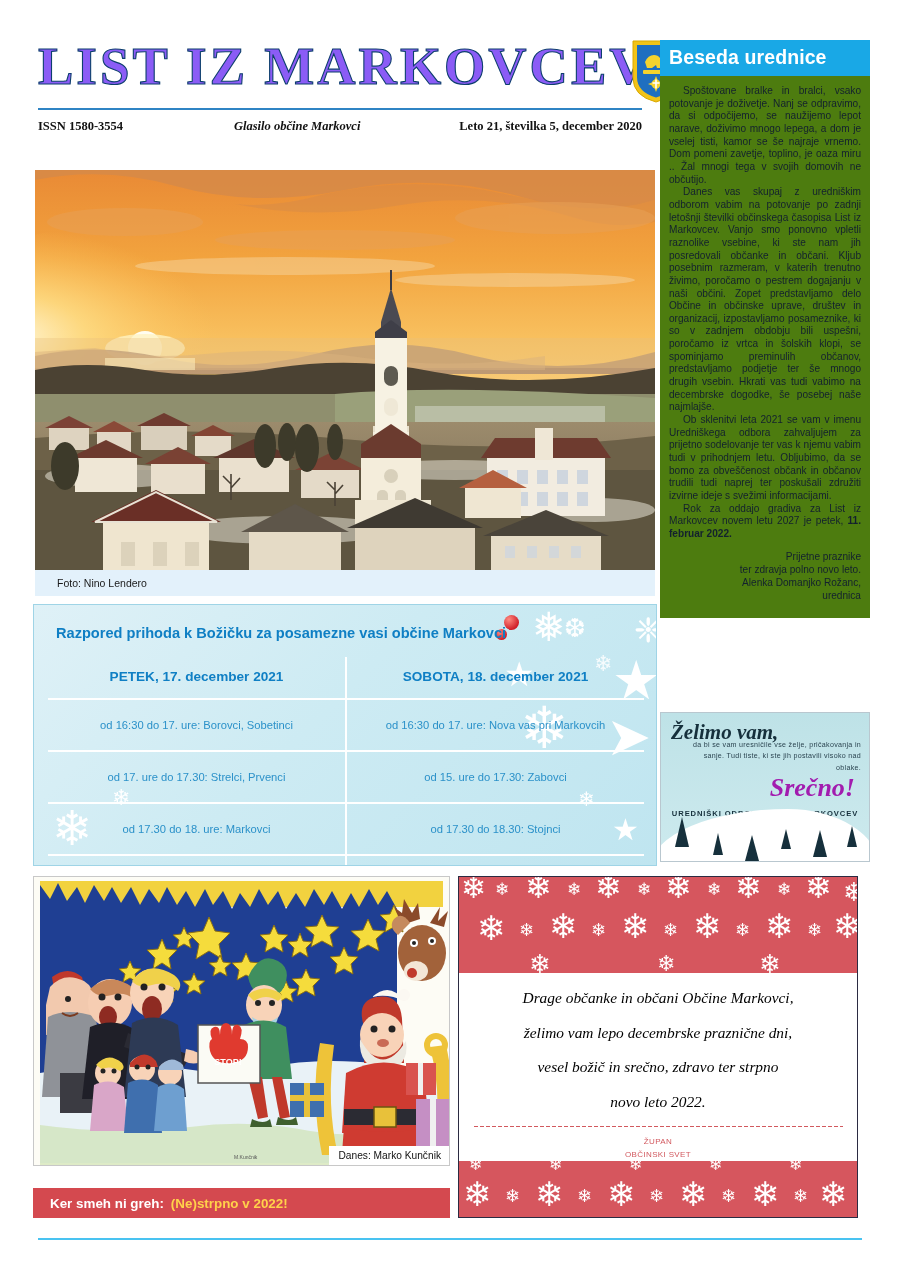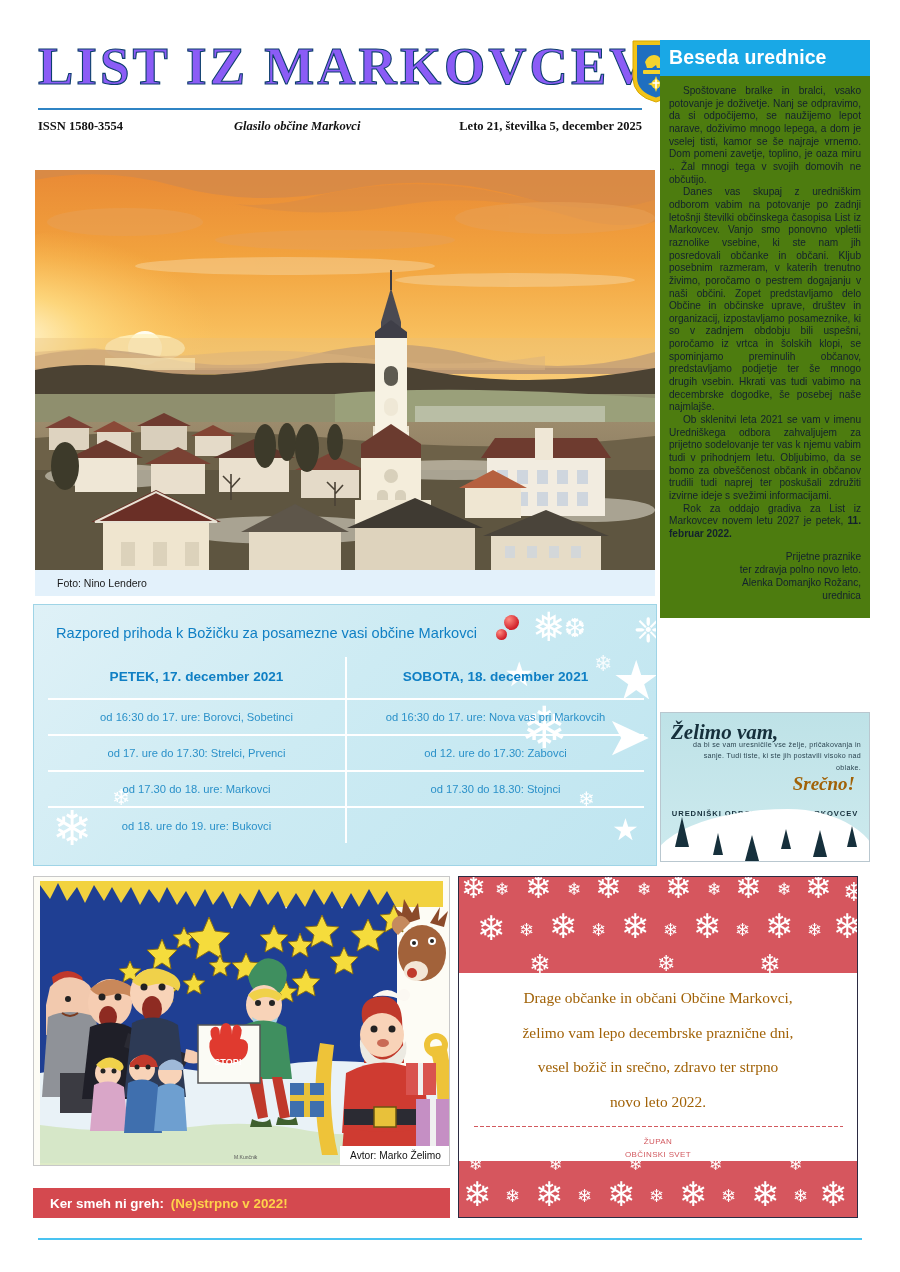--- a/index.html
+++ b/index.html
@@ -79,21 +79,21 @@
     font-size: 21px; font-weight: bold; color: #16303c;
   }
   .ad-lines {
     position: absolute; left: 28px; top: 27px; width: 172px;
     text-align: right; font-size: 7.1px; line-height: 1.62;
     color: #2b4450; letter-spacing: .3px;
   }
   .ad-script2 {
     position: absolute; right: 14px; top: 60px;
     font-family: "Liberation Serif", serif; font-style: italic;
-    font-size: 19px; font-weight: bold; color: #a16207;
+    font-size: 26px; font-weight: bold; color: #a21caf;
   }
   .ad-org {
     position: absolute; left: 0; right: 0; top: 96px;
     text-align: center; font-size: 7.6px; font-weight: bold;
     letter-spacing: .9px; color: #16303c;
   }
   .ad-snow {
     position: absolute; left: -10px; right: -10px; bottom: -6px; height: 58px;
     background: #ffffff;
     border-radius: 60% 40% 0 0 / 100% 100% 0 0;
@@ -124,35 +124,35 @@
   
   .sched {
     position: absolute; left: 33px; top: 604px;
     width: 624px; height: 262px;
     background: linear-gradient(135deg,#dff1f7 0%, #cdebf3 45%, #bfe5f0 100%);
     border: 1px solid #9fd4e6;
     overflow: hidden;
   }
   .sched-title {
     position: absolute; left: 22px; top: 20px;
-    font-size: 14.6px; font-weight: normal; color: #0f7fc4;
+    font-size: 14.6px; font-weight: bold; color: #0f7fc4;
   }
   .sched-table {
     position: absolute; left: 14px; top: 52px;
     width: 596px;
     border-collapse: collapse;
   }
   .sched-table th {
     font-size: 13.6px; font-weight: bold; color: #0f7fc4;
     padding: 12px 4px 14px 4px; text-align: center;
     border-bottom: 2px solid #ffffff;
   }
   .sched-table td {
     font-size: 11.2px; color: #2b91c9;
-    padding: 11px 6px; text-align: center;
+    padding: 19px 6px; text-align: center;
     border-bottom: 2px solid #ffffff;
     height: 36px;
   }
   .sched-table th.left, .sched-table td.left { border-right: 2px solid #ffffff; }
   .sched-table tr:last-child td { border-bottom: none; }
   .snowflake { position: absolute; color: #ffffff; pointer-events: none; line-height: 1; }
   .bauble {
     position: absolute; width: 15px; height: 15px; border-radius: 50%;
     background: radial-gradient(circle at 33% 30%, #ff8a80, #d0202a 70%);
   }
@@ -187,23 +187,23 @@
   .card-band {
     position: absolute; left: 0; width: 100%;
     background: #d6565e; overflow: hidden;
   }
   .card-band.top { top: 0; height: 96px; }
   .card-band.bottom { bottom: 0; height: 56px; }
   .flake { position: absolute; color: #fff; line-height: 1; }
   .card-msg {
     position: absolute; left: 0; right: 0; top: 104px;
     text-align: center;
-    font-family: "Liberation Serif", serif; 
+    font-family: "Liberation Serif", serif; font-style: italic;
     font-size: 15.4px; line-height: 2.25;
-    color: #a16207;
+    color: #000000;
   }
   .card-dots {
     position: absolute; left: 14px; right: 14px; top: 248px;
     height: 2px;
     background-image: radial-gradient(#d2595f 45%, transparent 46%);
     background-size: 6px 3px; background-repeat: repeat-x;
   }
   .card-sign {
     position: absolute; left: 0; right: 0; top: 258px;
     text-align: center; font-size: 8px; line-height: 1.65;
@@ -233,21 +233,21 @@
         <path d="M26 38 l1.6 4 h-3.2z M26 54 l1.6-4 h-3.2z M18 46 l4 1.6v-3.2z M34 46 l-4 1.6v-3.2z"></path>
       </g>
       <path d="M26 41.5 v9 M22.5 45 h7" stroke="#fff" stroke-width="1.6"></path>
     </svg>
 
     <div class="mast-rule"></div>
 
     <div class="mast-meta">
       <span class="issn">ISSN 1580-3554</span>
       <span class="sub">Glasilo občine Markovci</span>
-      <span class="iss">Leto 21, številka 5, december 2025</span>
+      <span class="iss">Leto 21, številka 5, december 2020</span>
     </div>
   </div>
 
   <div class="hero">
     <svg width="620" height="400" viewBox="0 0 620 400">
       <defs>
         <linearGradient id="sky" x1="0" y1="0" x2="0" y2="1">
           <stop offset="0%" stop-color="#e98a35"></stop>
           <stop offset="22%" stop-color="#f2a33e"></stop>
           <stop offset="45%" stop-color="#f9c463"></stop>
@@ -473,21 +473,21 @@
           <th style="width:50%">SOBOTA, 18. december 2021</th>
         </tr>
       </thead>
       <tbody>
         <tr>
           <td class="left">od 16:30 do 17. ure: Borovci, Sobetinci</td>
           <td>od 16:30 do 17. ure: Nova vas pri Markovcih</td>
         </tr>
         <tr>
           <td class="left">od 17. ure do 17.30: Strelci, Prvenci</td>
-          <td>od 12. ure do 17.30: Zabovci</td>
+          <td>od 15. ure do 17.30: Zabovci</td>
         </tr>
         <tr>
           <td class="left">od 17.30 do 18. ure: Markovci</td>
           <td>od 17.30 do 18.30: Stojnci</td>
         </tr>
         <tr>
           <td class="left">od 18. ure do 19. ure: Bukovci</td>
           <td></td>
         </tr>
       </tbody>
@@ -629,21 +629,21 @@
         <rect x="256" y="206" width="34" height="34" fill="#3f6fae"></rect>
         <rect x="270" y="206" width="6" height="34" fill="#e8c13a"></rect>
         <rect x="256" y="218" width="34" height="6" fill="#e8c13a"></rect>
         <rect x="382" y="222" width="34" height="48" fill="#c58fc4"></rect>
         <rect x="396" y="222" width="6" height="48" fill="#f0f0f0"></rect>
         <rect x="372" y="186" width="30" height="32" fill="#d9534f"></rect>
         <rect x="384" y="186" width="5" height="32" fill="#f0f0f0"></rect>
       </g>
       <text x="200" y="282" font-family="Liberation Sans, sans-serif" font-size="5" fill="#555">M.Kunčnik</text>
     </svg>
-    <div class="cartoon-author">Avtor: Marko Želimo</div>
+    <div class="cartoon-author">Danes: Marko Kunčnik</div>
   </div>
 
   <div class="cartoon-caption">
     <span>Ker smeh ni greh:</span>
     <span class="hl">(Ne)strpno v 2022!</span>
   </div>
 
   <div class="card">
     <div class="card-band top">
       <span class="flake" style="left:2px;top:-4px;font-size:30px;">❄</span>

